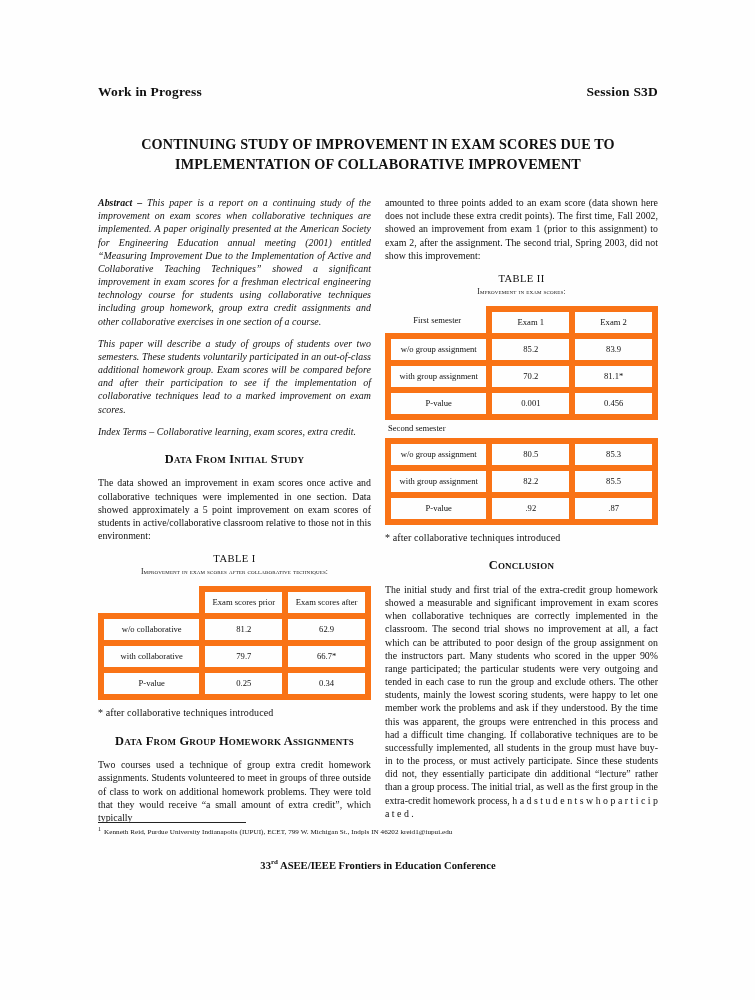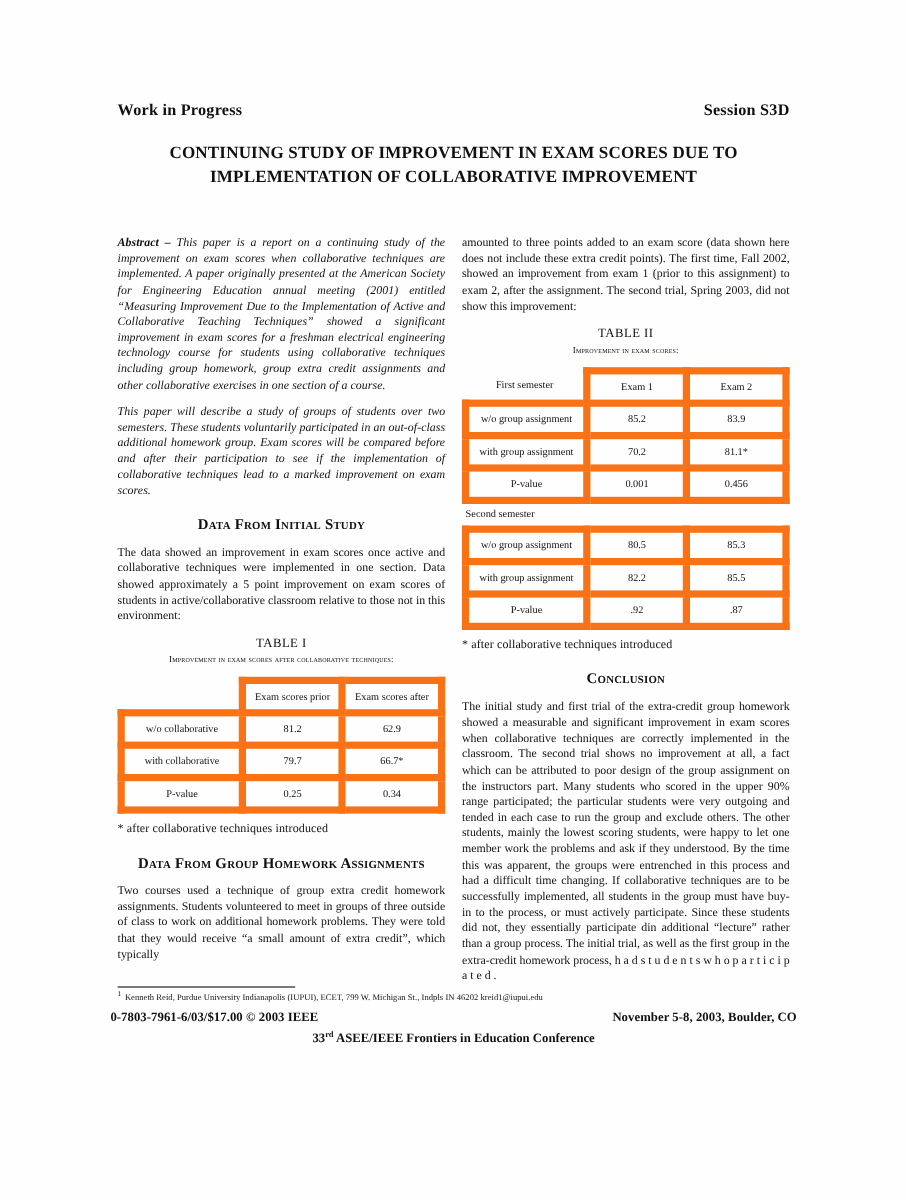--- a/index.html
+++ b/index.html
@@ -44,21 +44,21 @@
     left: 88px;
     top: 118px;
     width: 580px;
     text-align: center;
   }
   .paper-title {
     font-weight: bold;
     font-size: 14.2px;
     line-height: 1.42;
     letter-spacing: 0.15px;
-    margin: 0;
+    margin: 16px;
   }
   .author {
     margin-top: 15px;
     font-style: italic;
     font-size: 11.5px;
     letter-spacing: 0.1px;
   }
   .author sup {
     font-size: 7.5px;
     vertical-align: super;
@@ -218,20 +218,21 @@
       <div>IMPLEMENTATION OF COLLABORATIVE IMPROVEMENT</div>
     </div>
   </div>
 
   <div class="col col-left">
 
     <p class="abstract-text"><b>Abstract – </b><span>This paper is a report on a continuing study of the improvement on exam scores when collaborative techniques are implemented. A paper originally presented at the American Society for Engineering Education annual meeting (2001) entitled “Measuring Improvement Due to the Implementation of Active and Collaborative Teaching Techniques” showed a significant improvement in exam scores for a freshman electrical engineering technology course for students using collaborative techniques including group homework, group extra credit assignments and other collaborative exercises in one section of a course.</span></p>
 
     <p class="abstract-text">This paper will describe a study of groups of students over two semesters. These students voluntarily participated in an out-of-class additional homework group. Exam scores will be compared before and after their participation to see if the implementation of collaborative techniques lead to a marked improvement on exam scores.</p>
 
+    <p class="abstract-text">Index Terms – Collaborative learning, exam scores, extra credit.</p>
 
     <div class="section-head">Data From Initial Study</div>
 
     <p>The data showed an improvement in exam scores once active and collaborative techniques were implemented in one section. Data showed approximately a 5 point improvement on exam scores of students in active/collaborative classroom relative to those not in this environment:</p>
 
     <div class="table-wrap">
       <div class="table-caption-num">TABLE I</div>
       <div class="table-caption-txt">Improvement in exam scores after collaborative techniques:</div>
       <table>
         <tbody>
@@ -320,21 +321,17 @@
     <div class="section-head">Conclusion</div>
 
     <p class="tight">The initial study and first trial of the extra-credit group homework showed a measurable and significant improvement in exam scores when collaborative techniques are correctly implemented in the classroom. The second trial shows no improvement at all, a fact which can be attributed to poor design of the group assignment on the instructors part. Many students who scored in the upper 90% range participated; the particular students were very outgoing and tended in each case to run the group and exclude others. The other students, mainly the lowest scoring students, were happy to let one member work the problems and ask if they understood. By the time this was apparent, the groups were entrenched in this process and had a difficult time changing. If collaborative techniques are to be successfully implemented, all students in the group must have buy-in to the process, or must actively participate. Since these students did not, they essentially participate din additional “lecture” rather than a group process. The initial trial, as well as the first group in the extra-credit homework process, h a d  s t u d e n t s  w h o  p a r t i c i p a t e d .</p>
   </div>
 
   <div class="footnote-rule"></div>
   <div class="footnote">
     <sup>1</sup><span>Kenneth Reid, Purdue University Indianapolis (IUPUI), ECET, 799 W. Michigan St., Indpls IN 46202 kreid1@iupui.edu</span>
   </div>
 
-  <div class="footer-row">
-    <span>0-7803-7961-6/03/$17.00 © 2003 IEEE</span>
-    <span>November 5-8, 2003, Boulder, CO</span>
-  </div>
   <div class="footer-conf">
     <span>33</span><sup>rd</sup><span> ASEE/IEEE Frontiers in Education Conference</span>
   </div>
 
 </div>
 
 </body></html>

